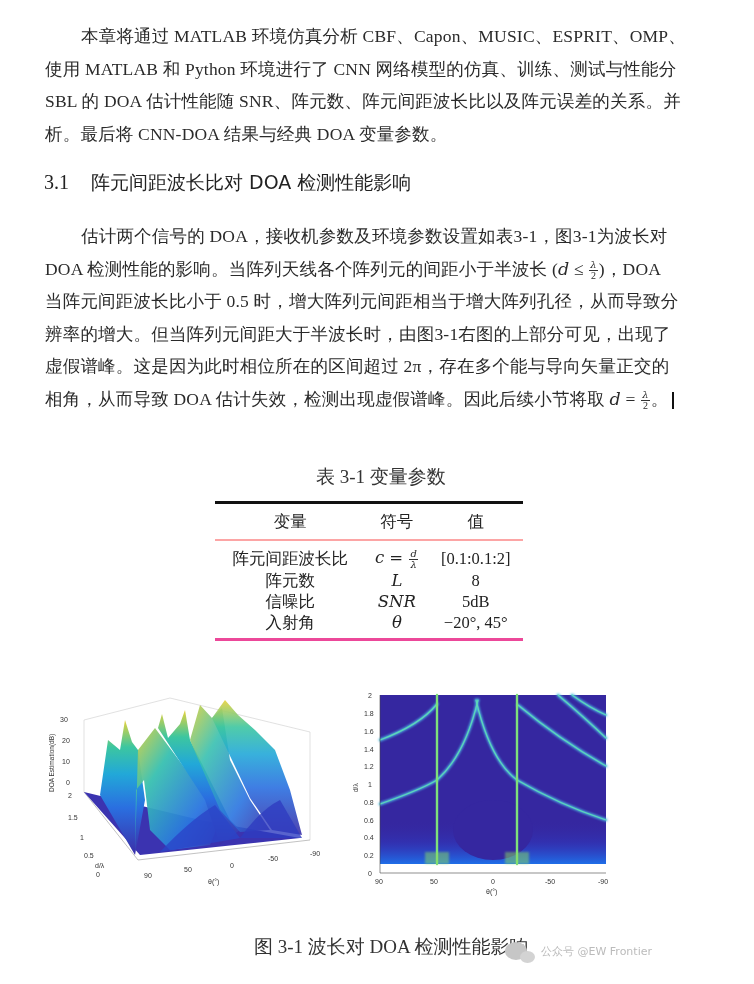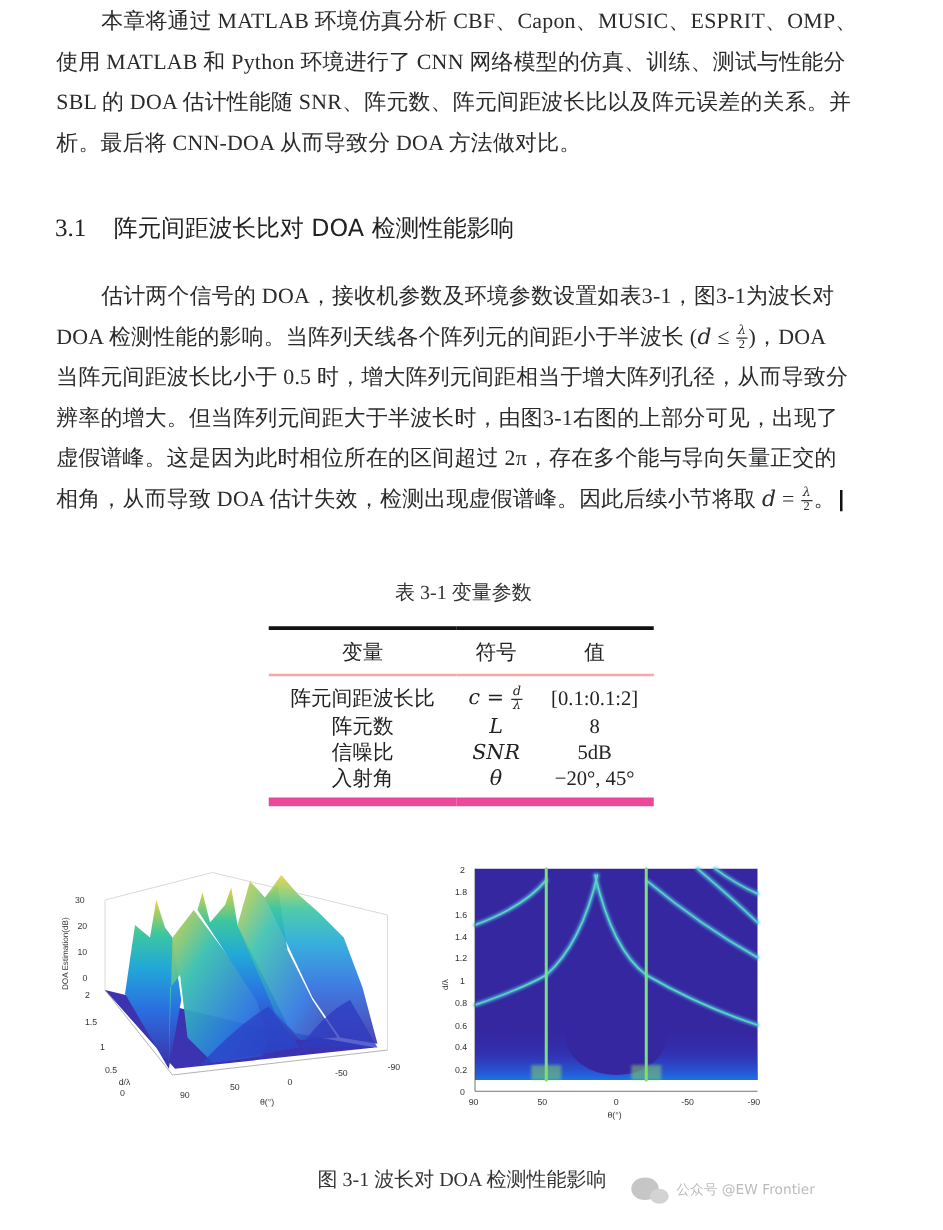--- a/index.html
+++ b/index.html
@@ -4,47 +4,47 @@
 <style>
   html, body { margin: 0; padding: 0; background: #ffffff; }
   body { width: 754px; height: 984px; position: relative; overflow: hidden;
          font-family: "Liberation Serif", "DejaVu Serif", serif; color: #2a2a2a; }
   .para { position: absolute; left: 45px; width: 652px; font-size: 17.5px; line-height: 32.5px;
           text-align: justify; letter-spacing: 0.2px; }
   .para .line { display: block; white-space: nowrap; height: 32.5px; }
   .indent { padding-left: 36px; }
   .h2 { position: absolute; left: 44px; top: 170px; font-size: 20px; color: #222; }
   .h2 .num { margin-right: 22px; text-align: center; }
-  .cap { position: absolute; font-size: 16px; color: #333; }
+  .cap { position: absolute; font-size: 19px; color: #333; }
   .math { font-style: italic; font-family: "DejaVu Serif", serif; }
   .frac { display: inline-block; vertical-align: middle; text-align: center; font-size: 10px; line-height: 10px; margin: 0 1px; }
   .frac span { display: block; }
   .frac .n { border-bottom: 1px solid #333; padding: 0 1px; }
   .cursor { display: inline-block; width: 2px; height: 17px; background: #111; vertical-align: middle; margin-left: 4px; }
   table.params { position: absolute; left: 215px; top: 501px; width: 308px; border-collapse: collapse;
                  font-size: 16.5px; text-align: center; color: #222; }
   table.params thead tr { border-top: 3px solid #111; border-bottom: 2px solid #fca5a5; }
   table.params thead th { font-weight: normal; padding: 7px 4px 6px 4px; }
   table.params tbody tr:first-child td { padding-top: 6px; }
   table.params tbody tr:last-child td { padding-bottom: 5px; }
-  table.params tbody { border-bottom: 7px solid #ec4899; }
+  table.params tbody { border-bottom: 3px solid #ec4899; }
   table.params td { padding: 0 4px; line-height: 21px; }
   .fig { position: absolute; }
   .wm { position: absolute; left: 505px; top: 942px; font-family: "DejaVu Sans", sans-serif; font-size: 11px; color: #bbb; display: flex; align-items: center; gap: 6px; }
   .wm .bubble { width: 22px; height: 18px; border-radius: 50%; background: #c6c6c6; position: relative; }
   .wm .bubble::after { content:""; position:absolute; right:-8px; bottom:-3px; width: 15px; height: 12px; border-radius: 50%; background:#d3d3d3; }
 </style>
 </head>
 <body>
 
-<div class="para" style="top: 0;">
+<div class="para" style="top: 20px;">
   <span class="line indent">本章将通过 MATLAB 环境仿真分析 CBF、Capon、MUSIC、ESPRIT、OMP、</span>
   <span class="line">使用 MATLAB 和 Python 环境进行了 CNN 网络模型的仿真、训练、测试与性能分</span>
   <span class="line">SBL 的 DOA 估计性能随 SNR、阵元数、阵元间距波长比以及阵元误差的关系。并</span>
-  <span class="line">析。最后将 CNN-DOA 从而导致分 DOA 方法做对比。</span>
+  <span class="line">析。最后将 CNN-DOA 结果与经典 DOA 变量参数。</span>
 </div>
 
 <div class="h2">
   <span class="num">3.1</span><span style="font-family: 'DejaVu Sans', sans-serif; font-size: 19px;">阵元间距波长比对 DOA 检测性能影响</span>
 </div>
 
 <div class="para" style="top: 220px;">
   <span class="line indent">估计两个信号的 DOA，接收机参数及环境参数设置如表3-1，图3-1为波长对</span>
   <span class="line"><span>DOA 检测性能的影响。当阵列天线各个阵列元的间距小于半波长 (</span><span class="math">d</span><span> ≤ </span><span class="frac"><span class="n math">λ</span><span>2</span></span><span>)，DOA</span></span>
   <span class="line">当阵元间距波长比小于 0.5 时，增大阵列元间距相当于增大阵列孔径，从而导致分</span>

